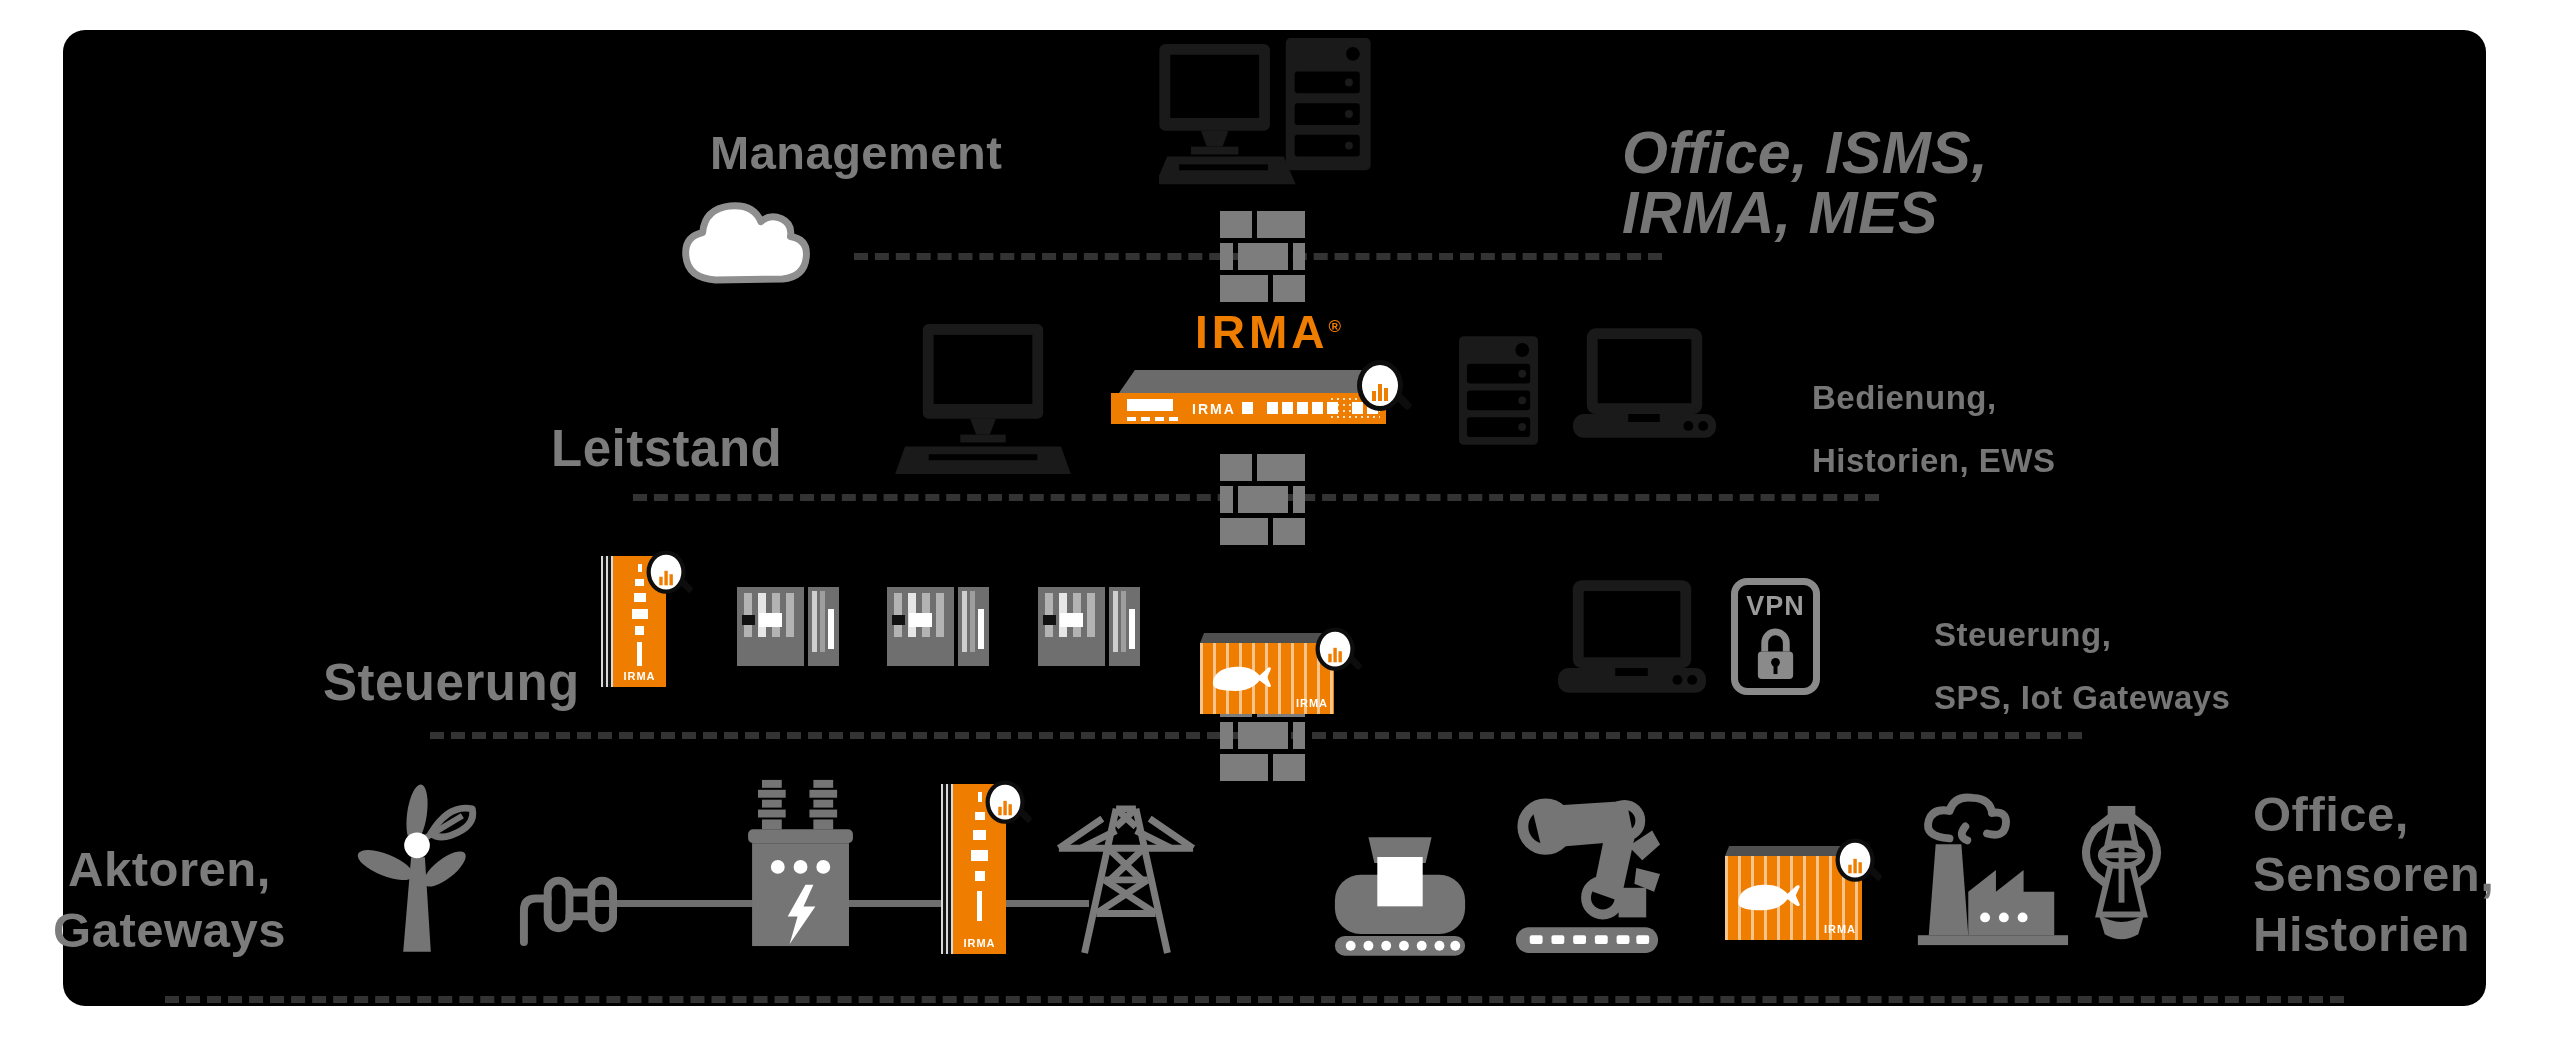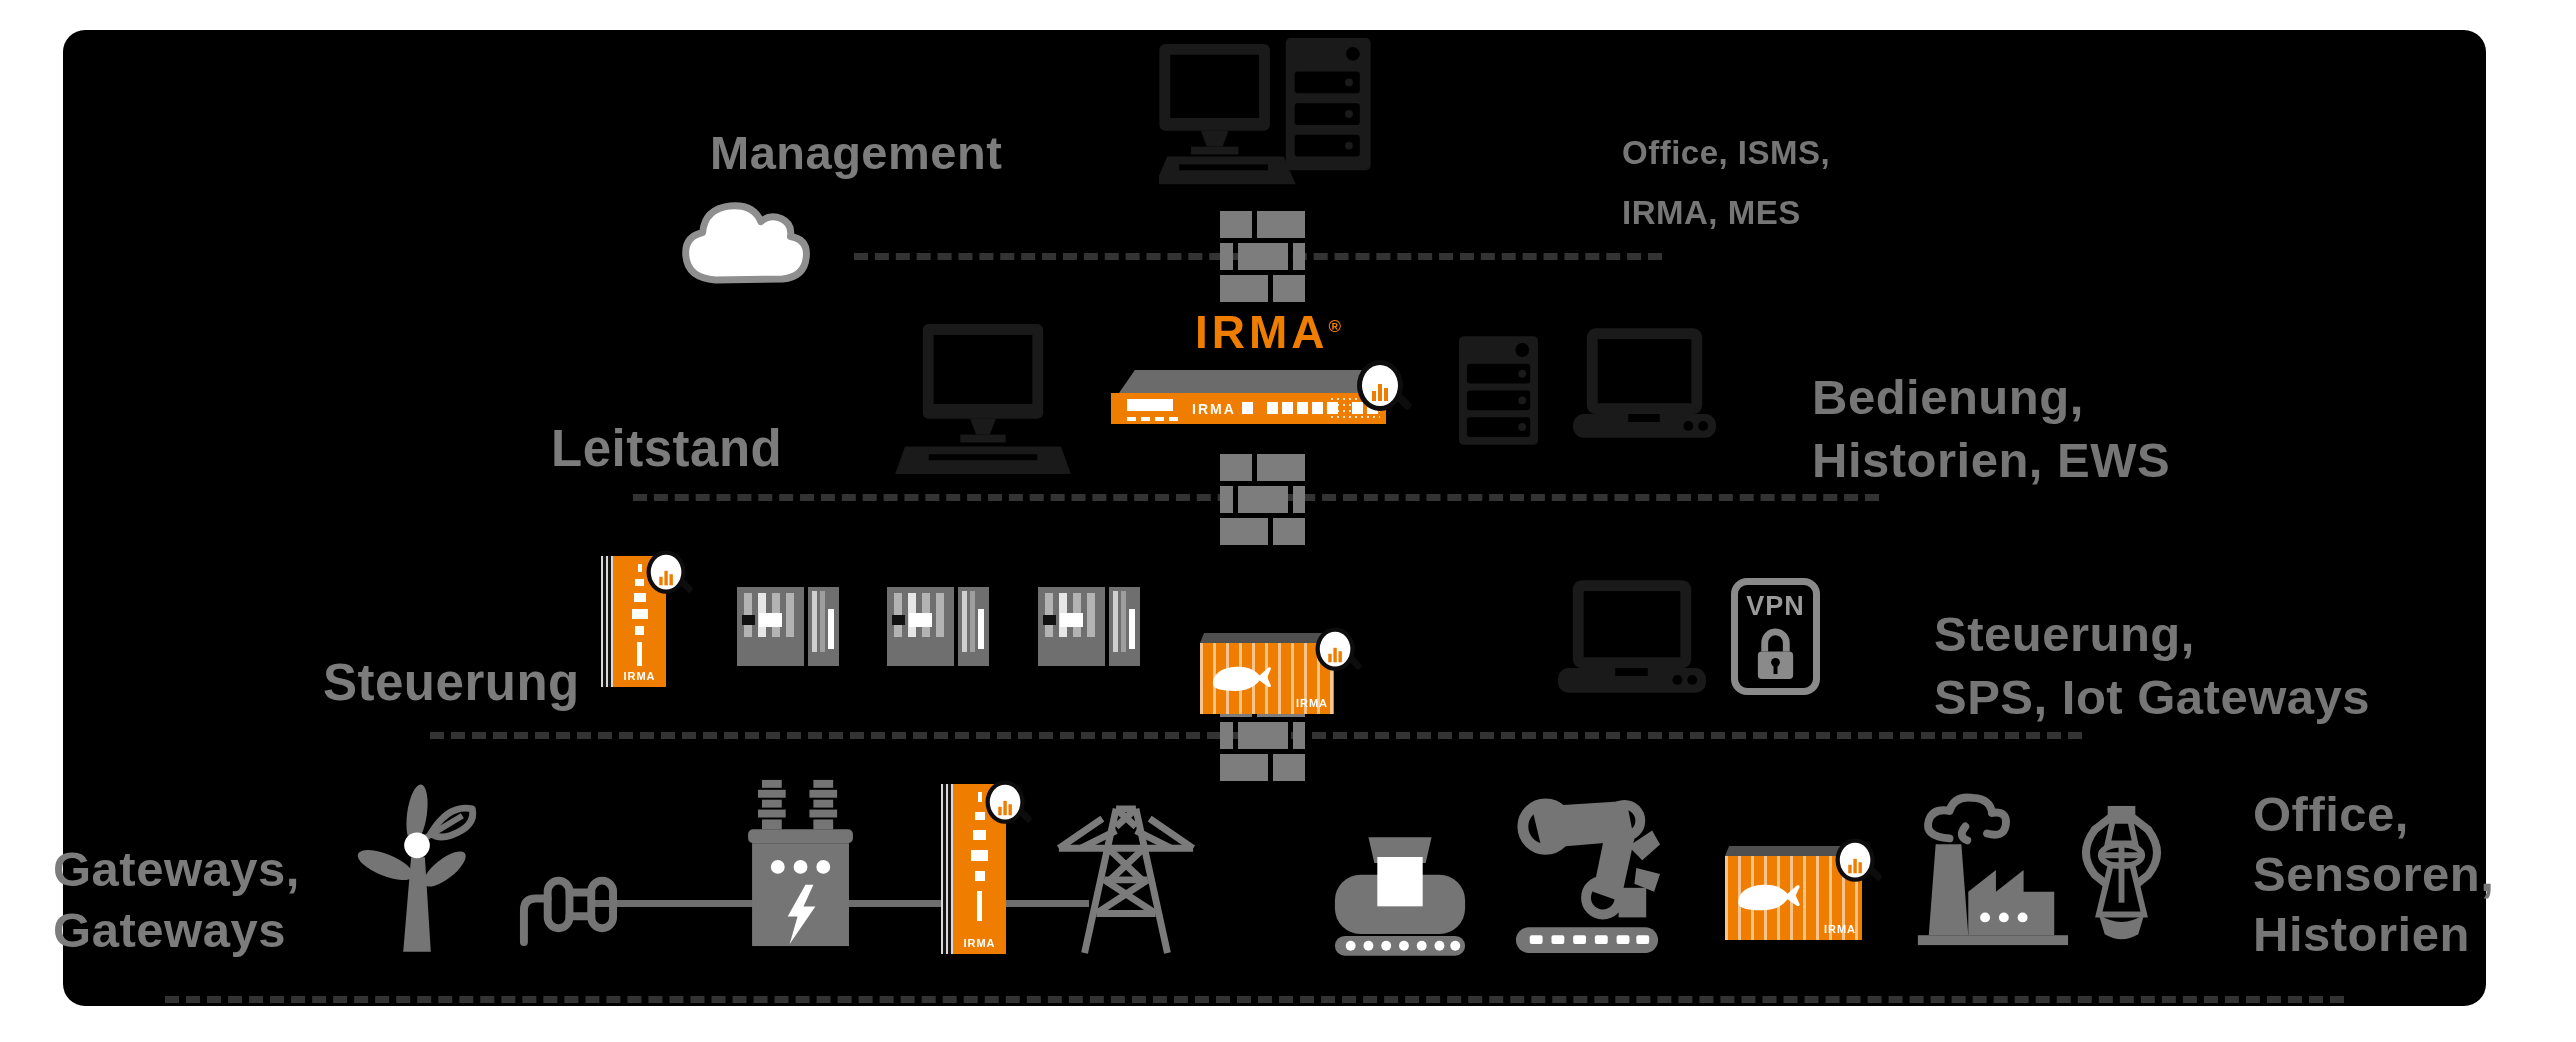--- a/index.html
+++ b/index.html
@@ -3,21 +3,21 @@
 <meta charset="utf-8">
 <style>
   html,body{margin:0;padding:0;background:#ffffff;}
   .canvas{position:relative;width:2576px;height:1043px;background:#ffffff;overflow:hidden;
           font-family:"Liberation Sans", sans-serif;}
   .board{position:absolute;left:63px;top:30px;width:2423px;height:976px;background:#000;border-radius:22px;}
   .abs{position:absolute;}
   .dash{position:absolute;height:0;border-top:7px dashed #333;}
   
   .biglabel{position:absolute;color:#7c7c7c;font-weight:bold;letter-spacing:0.5px;}
-  .rtext{position:absolute;color:#767676;font-weight:bold;font-size:49px;line-height:63px;letter-spacing:0.5px;}
+  .rtext{position:absolute;color:#767676;font-weight:bold;font-size:33px;line-height:63px;letter-spacing:0.5px;}
   
   .fw{position:absolute;width:85px;height:91px;display:flex;flex-direction:column;gap:5px;}
   .fw .row{display:flex;gap:5px;flex:1;}
   .fw .brick{background:#7d7d7d;}
   
   .mag{position:absolute;width:47px;height:59px;z-index:6;}
   .mag .handle{position:absolute;left:32px;top:31px;width:8px;height:24px;background:#0d0d0d;border-radius:3px;transform:rotate(-45deg);transform-origin:top center;}
   .mag .lens{position:absolute;left:0;top:0;width:36px;height:36px;border-radius:50%;background:#fff;border:5px solid #0d0d0d;box-sizing:content-box;display:flex;align-items:flex-end;justify-content:center;gap:2px;padding-bottom:5px;}
   .mag .lens i{display:block;width:4px;background:#ef7d00;}
   
@@ -116,25 +116,25 @@
     <div class="row">
         <div class="brick" style="flex:58"></div>
         <div class="brick" style="flex:38"></div>
       </div>
   </div>
 
   <div class="biglabel" style="left:710px;top:125px;font-size:47px;">Management</div>
   <div class="biglabel" style="left:551px;top:419px;font-size:51px;">Leitstand</div>
   <div class="biglabel" style="left:323px;top:653px;font-size:51px;">Steuerung</div>
   <div class="biglabel" style="left:53px;top:839px;width:233px;font-size:49px;line-height:61px;text-align:center;">
-    <div>Gateways,</div>
+    <div>Aktoren,</div>
     <div>Gateways</div>
   </div>
 
-  <div class="rtext" style="left:1622px;top:123px;font-size:33px;line-height:60px;">
+  <div class="rtext" style="left:1622px;top:123px;font-size:59px;line-height:60px;font-style:italic;">
     <div>Office, ISMS,</div>
     <div>IRMA, MES</div>
   </div>
   <div class="rtext" style="left:1812px;top:366px;">
     <div>Bedienung,</div>
     <div>Historien, EWS</div>
   </div>
   <div class="rtext" style="left:1934px;top:603px;">
     <div>Steuerung,</div>
     <div>SPS, Iot Gateways</div>

